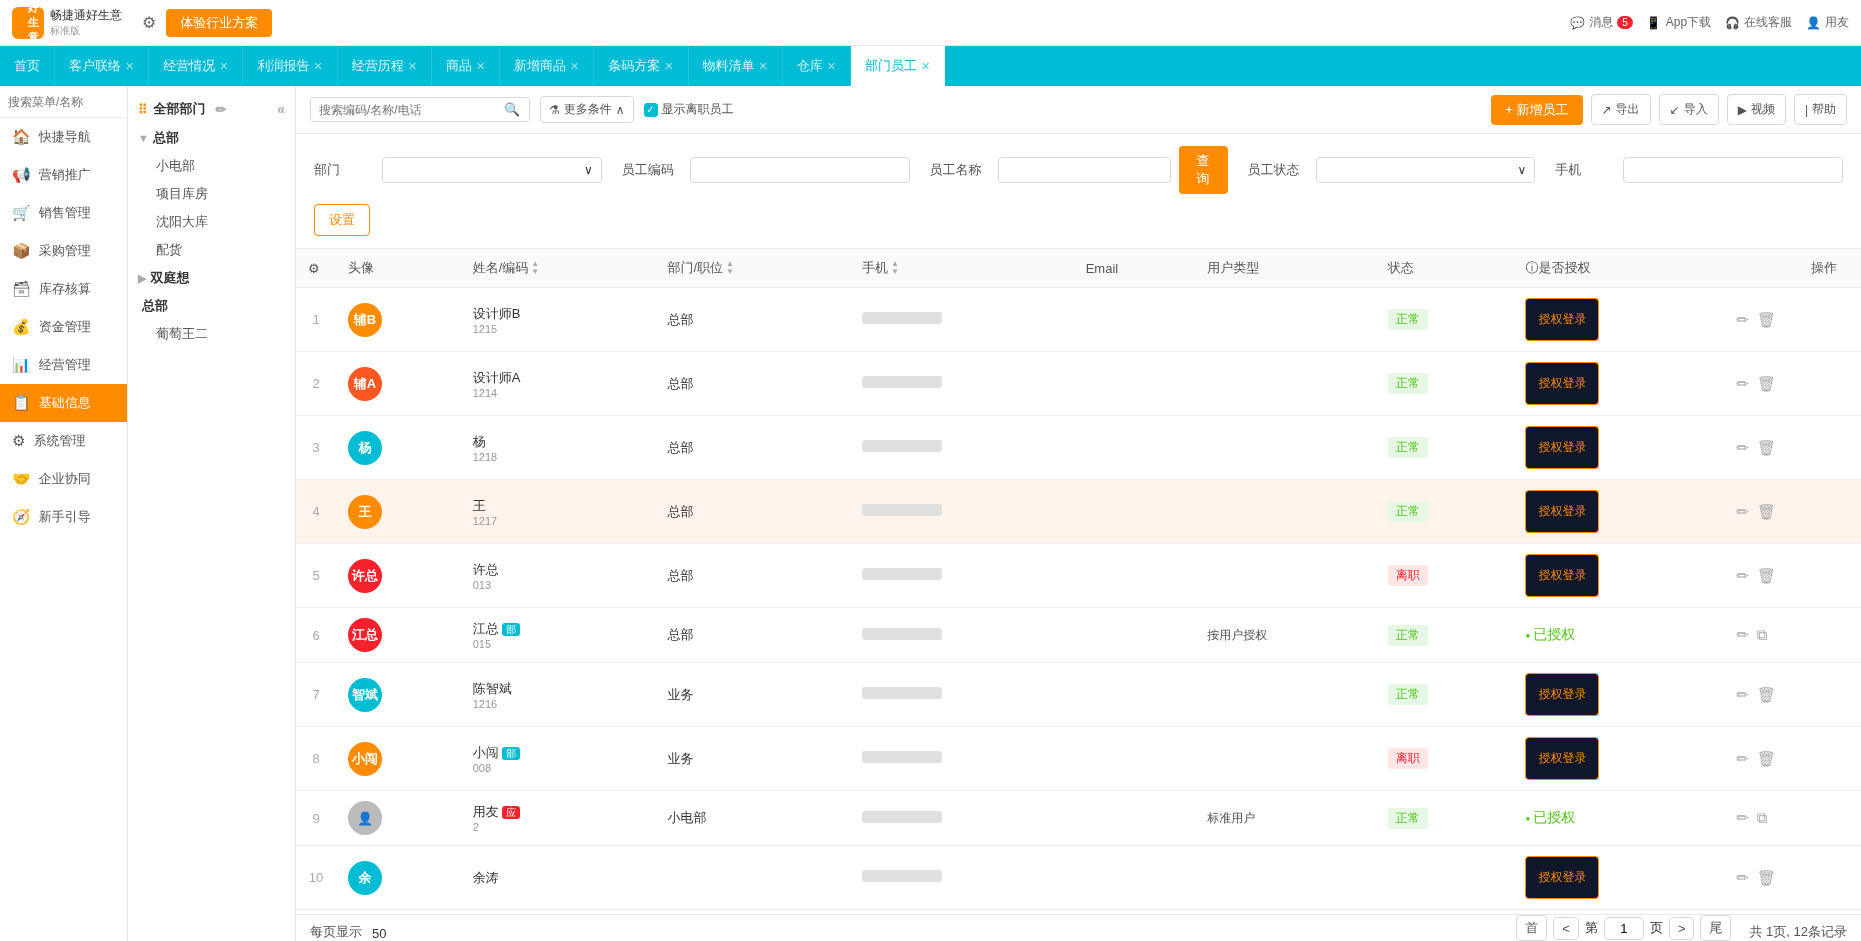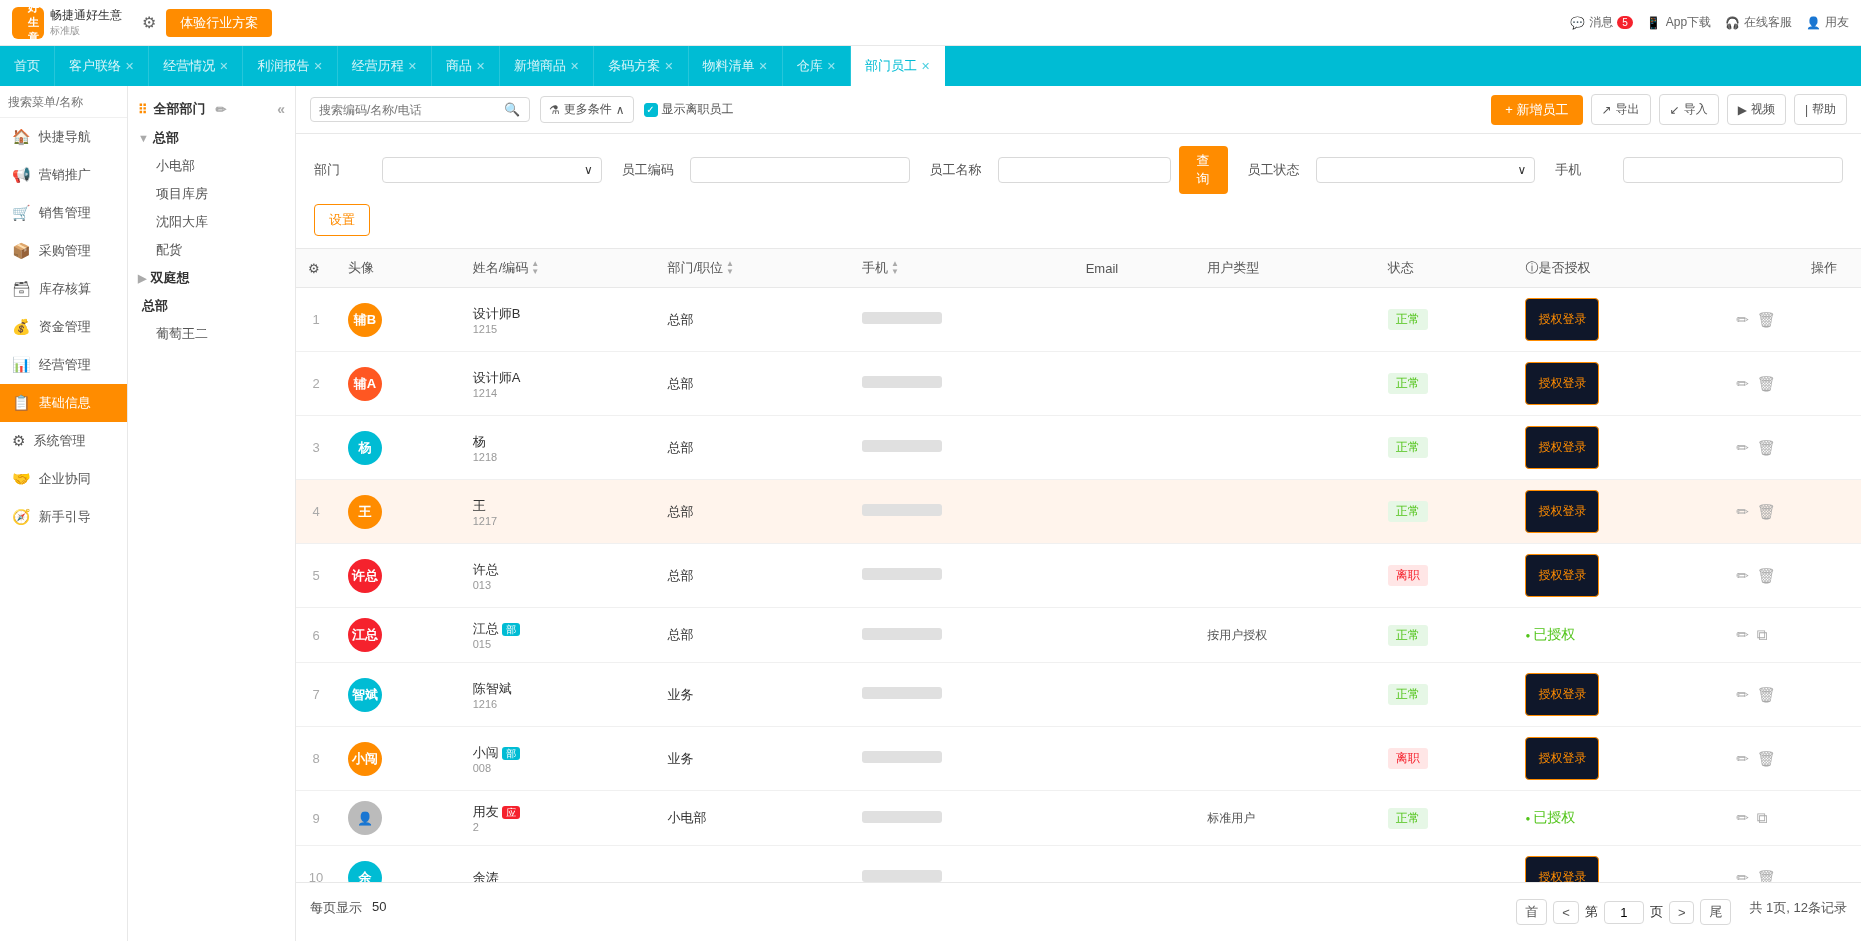--- a/index.html
+++ b/index.html
@@ -86,21 +86,21 @@
     .auth-btn { border: 1px solid #ff8c00; color: #ff8c00; background: #0f172a; border-radius: 4px; padding: 12px 12px; font-size: 12px; cursor: pointer; }
     .auth-done { color: #52c41a; font-size: 14px; display: flex; align-items: center; gap: 3px; }
     .auth-done::before { content: '●'; font-size: 8px; }
     .op-btns { display: flex; gap: 8px; align-items: center; }
     .op-btn { color: #aaa; cursor: pointer; font-size: 15px; }
     .user-type { font-size: 12px; color: #555; }
     .dept-tag { background: #00bcd4; color: #fff; border-radius: 3px; font-size: 10px; padding: 1px 4px; }
     .phone-blur { display: inline-block; width: 80px; height: 12px; background: #e0e0e0; border-radius: 3px; }
 
     
-    .table-footer { display: flex; align-items: flex-start; padding: 16px 14px; background: #fff; border-top: 1px solid #e8e8e8; gap: 10px; font-size: 13px; }
+    .table-footer { display: flex; align-items: flex-end; padding: 0 14px; background: #fff; border-top: 1px solid #e8e8e8; gap: 10px; font-size: 13px; }
     .page-size-label { color: #555; }
     .page-size-val { color: #333; }
     .pagination { display: flex; align-items: center; gap: 6px; margin-left: auto; }
     .page-btn { border: 1px solid #d9d9d9; border-radius: 4px; padding: 3px 8px; background: #fff; cursor: pointer; color: #555; font-size: 13px; }
     .page-input { width: 40px; border: 1px solid #d9d9d9; border-radius: 4px; padding: 3px 6px; text-align: center; font-size: 13px; }
     .page-info { color: #555; }
 
     .col-sort { display: inline-flex; align-items: center; gap: 3px; cursor: pointer; }
     .sort-arrows { display: flex; flex-direction: column; font-size: 8px; line-height: 1; color: #aaa; }
   </style>

